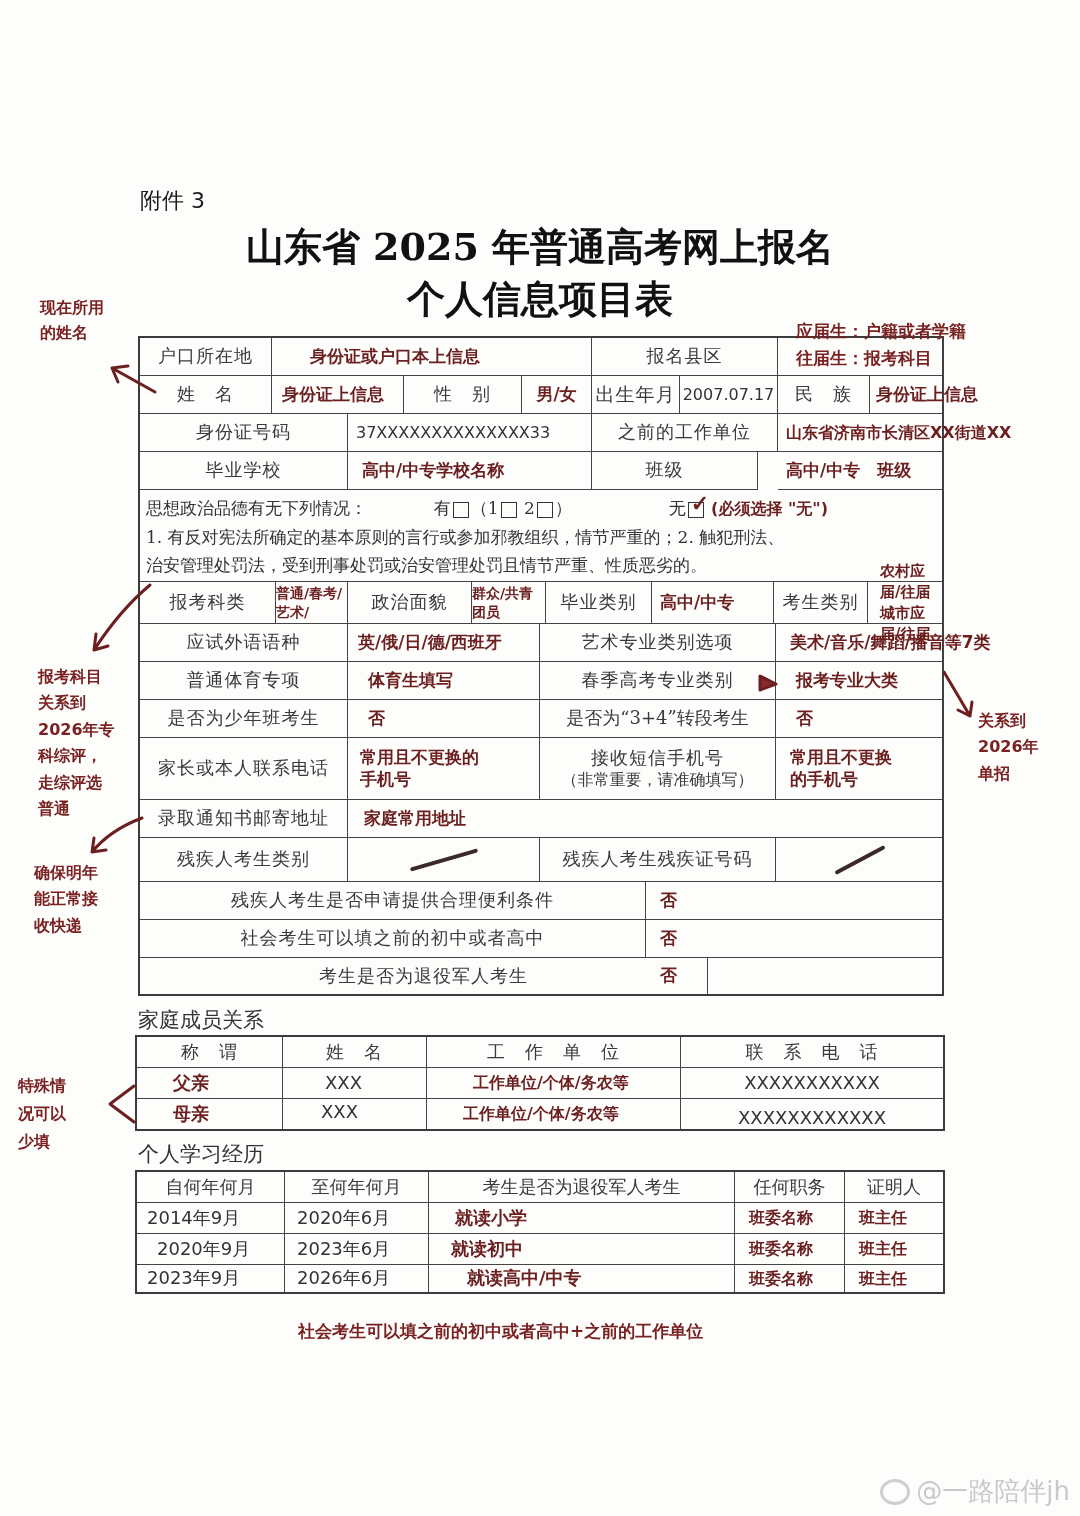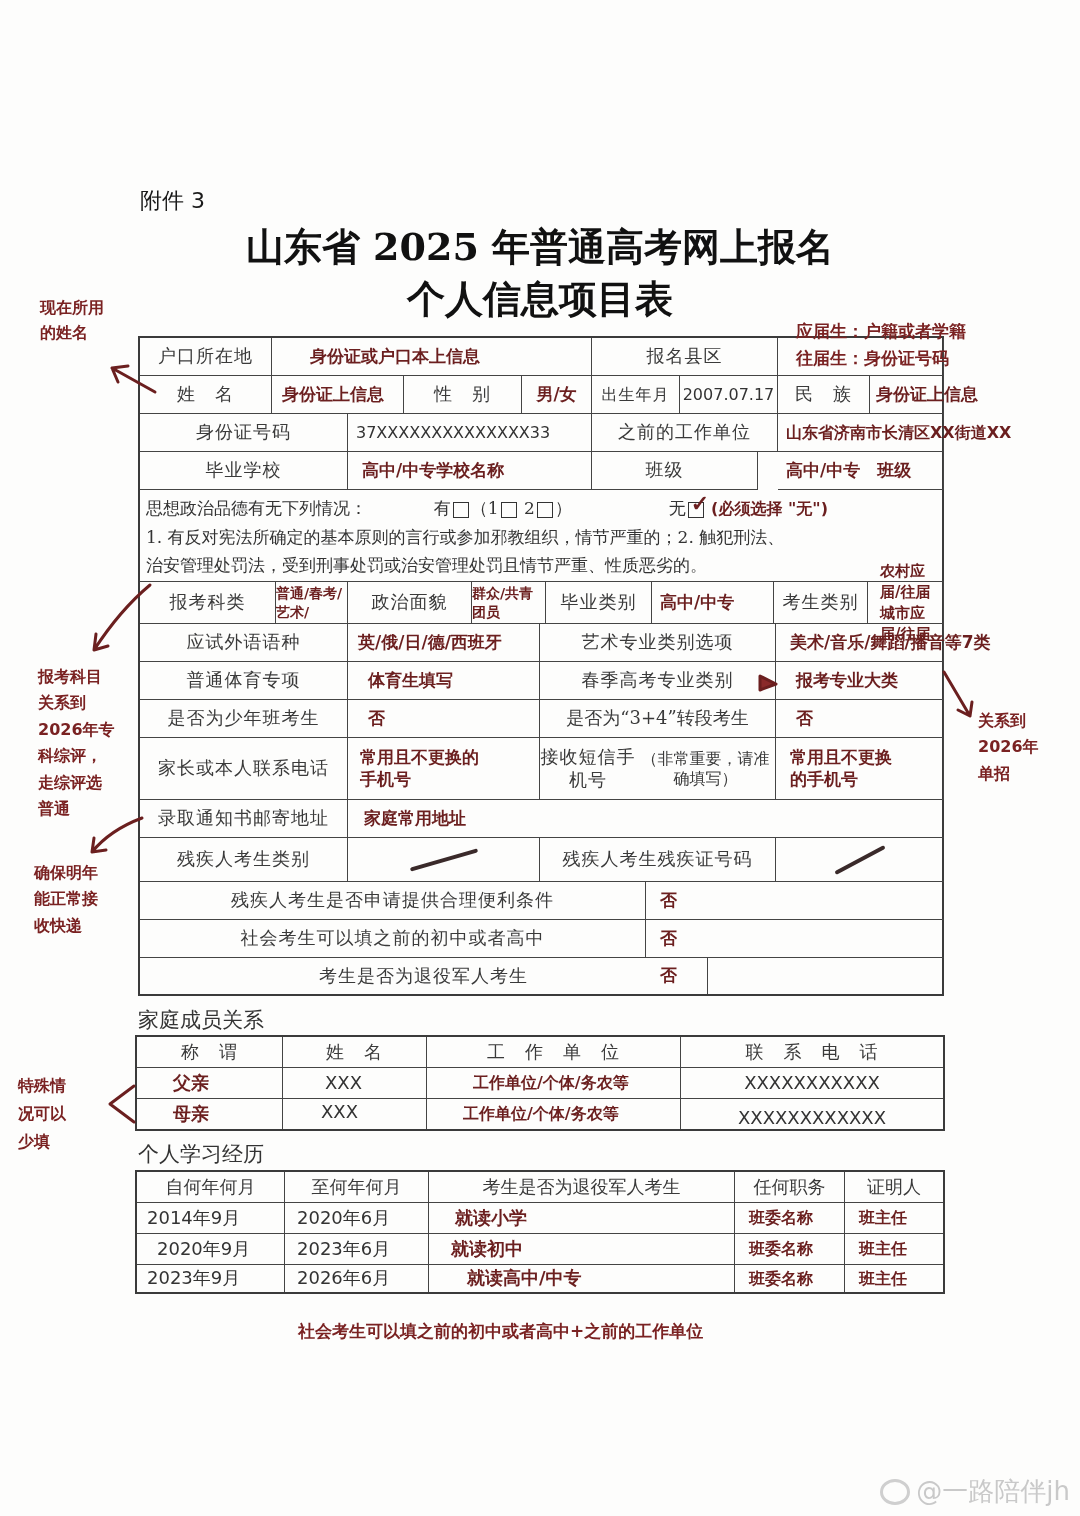--- a/index.html
+++ b/index.html
@@ -48,21 +48,21 @@
 
   <div class="cell lbl" style="left:0; top:0; width:132px; height:38px;">户口所在地</div>
   <div class="cell hw" style="left:132px; top:0; width:320px; height:38px; padding-left:38px;">身份证或户口本上信息</div>
   <div class="cell lbl" style="left:452px; top:0; width:186px; height:38px;">报名县区</div>
   <div class="cell hw" style="left:638px; top:0; width:166px; height:38px;"></div>
 
   <div class="cell lbl" style="left:0; top:38px; width:132px; height:38px;">姓　名</div>
   <div class="cell hw" style="left:132px; top:38px; width:132px; height:38px; padding-left:10px;">身份证上信息</div>
   <div class="cell lbl" style="left:264px; top:38px; width:118px; height:38px;">性　别</div>
   <div class="cell hw hwc" style="left:382px; top:38px; width:70px; height:38px;">男/女</div>
-  <div class="cell lbl" style="left:452px; top:38px; width:88px; height:38px; font-size:16px;">出生年月</div>
+  <div class="cell lbl" style="left:452px; top:38px; width:88px; height:38px; font-size:19px;">出生年月</div>
   <div class="cell plain" style="left:540px; top:38px; width:98px; height:38px;">2007.07.17</div>
   <div class="cell lbl" style="left:638px; top:38px; width:92px; height:38px;">民　族</div>
   <div class="cell hw" style="left:730px; top:38px; width:74px; height:38px; padding-left:6px; overflow:visible; white-space:nowrap;">身份证上信息</div>
 
   <div class="cell lbl" style="left:0; top:76px; width:208px; height:38px;">身份证号码</div>
   <div class="cell plain" style="left:208px; top:76px; width:244px; height:38px; justify-content:flex-start; padding-left:8px;">37XXXXXXXXXXXXXX33</div>
   <div class="cell lbl" style="left:452px; top:76px; width:186px; height:38px;">之前的工作单位</div>
   <div class="cell hw" style="left:638px; top:76px; width:166px; height:38px; padding-left:8px; white-space:nowrap; overflow:visible; font-size:16px;">山东省济南市长清区XX街道XX</div>
 
   <div class="cell lbl" style="left:0; top:114px; width:208px; height:38px;">毕业学校</div>
@@ -106,21 +106,21 @@
   <div class="cell lbl" style="left:0; top:362px; width:208px; height:38px;">是否为少年班考生</div>
   <div class="cell hw" style="left:208px; top:362px; width:192px; height:38px; padding-left:20px;">否</div>
   <div class="cell lbl" style="left:400px; top:362px; width:236px; height:38px; letter-spacing:0;">是否为“3+4”转段考生</div>
   <div class="cell hw" style="left:636px; top:362px; width:168px; height:38px; padding-left:20px;">否</div>
 
   <div class="cell lbl" style="left:0; top:400px; width:208px; height:62px;">家长或本人联系电话</div>
   <div class="cell hw" style="left:208px; top:400px; width:192px; height:62px; flex-direction:column; align-items:flex-start; justify-content:center; padding-left:12px;">
     <span>常用且不更换的</span>
     <span>手机号</span>
   </div>
-  <div class="cell lbl" style="left:400px; top:400px; width:236px; height:62px; flex-direction:row;">
+  <div class="cell lbl" style="left:400px; top:400px; width:236px; height:62px; flex-direction:column;">
     <span>接收短信手机号</span>
     <span style="font-size:16px; letter-spacing:0;">（非常重要，请准确填写）</span>
   </div>
   <div class="cell hw" style="left:636px; top:400px; width:168px; height:62px; flex-direction:column; align-items:flex-start; justify-content:center; padding-left:14px;">
     <span>常用且不更换</span>
     <span>的手机号</span>
   </div>
 
   <div class="cell lbl" style="left:0; top:462px; width:208px; height:38px;">录取通知书邮寄地址</div>
   <div class="cell hw noborder-r" style="left:208px; top:462px; width:596px; height:38px; padding-left:16px;">家庭常用地址</div>
@@ -186,21 +186,21 @@
   <div class="cell hw noborder-b" style="left:598px; top:93px; width:110px; height:27px; padding-left:14px; font-size:16px;">班委名称</div>
   <div class="cell hw noborder-r noborder-b" style="left:708px; top:93px; width:98px; height:27px; padding-left:14px; font-size:16px;">班主任</div>
 </div>
 
 <div class="abs note" style="left:40px; top:296px;">
   <div>现在所用</div>
   <div>的姓名</div>
 </div>
 <div class="abs note" style="left:796px; top:318px; font-size:17px; line-height:1.6;">
   <div>应届生：户籍或者学籍</div>
-  <div>往届生：身份证号码</div>
+  <div>往届生：报考科目</div>
 </div>
 <div class="abs note" style="left:38px; top:664px; line-height:1.65;">
   <div>报考科目</div>
   <div>关系到</div>
   <div>2026年专</div>
   <div>科综评，</div>
   <div>走综评选</div>
   <div>普通</div>
 </div>
 <div class="abs note" style="left:34px; top:860px; line-height:1.65;">

